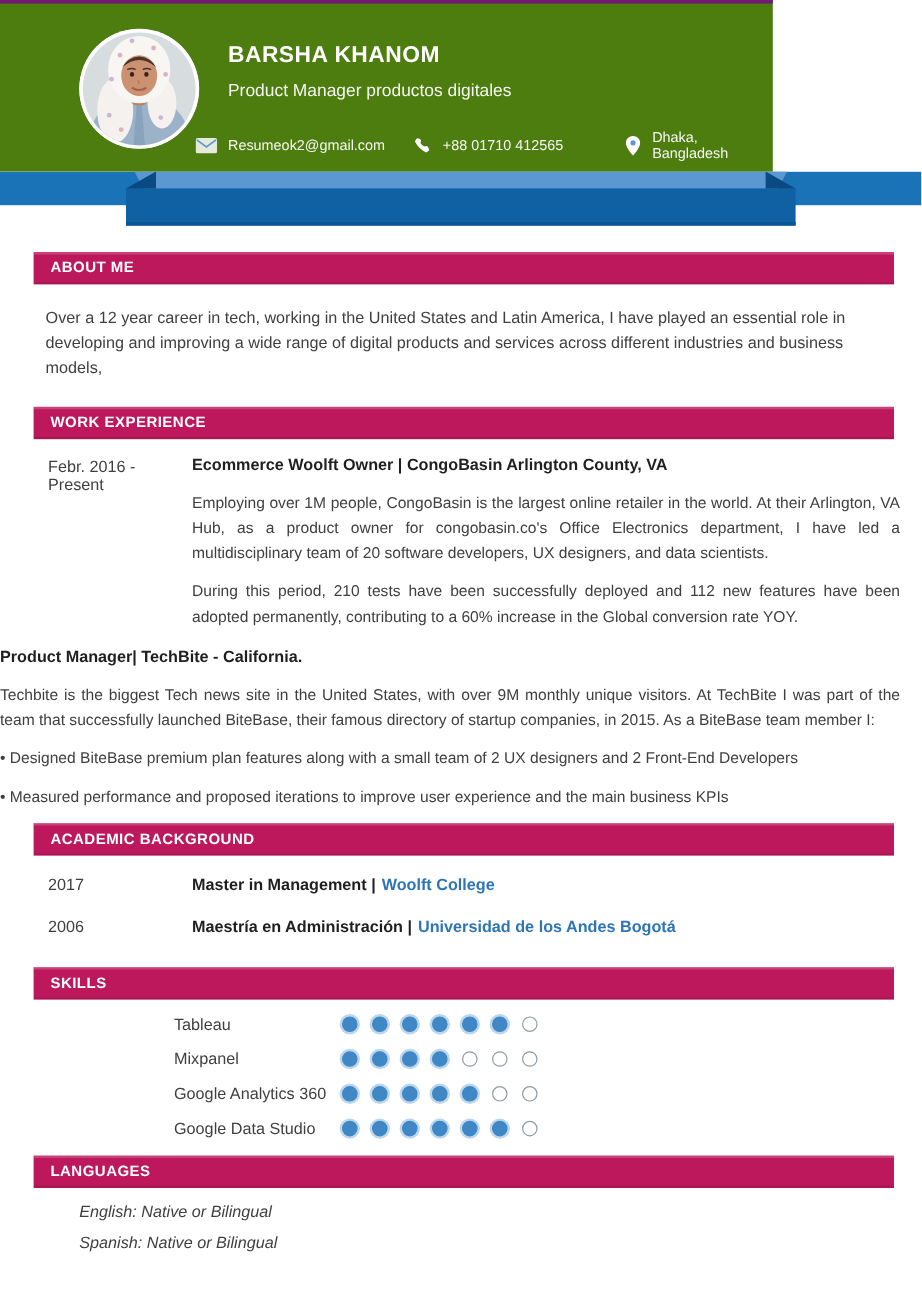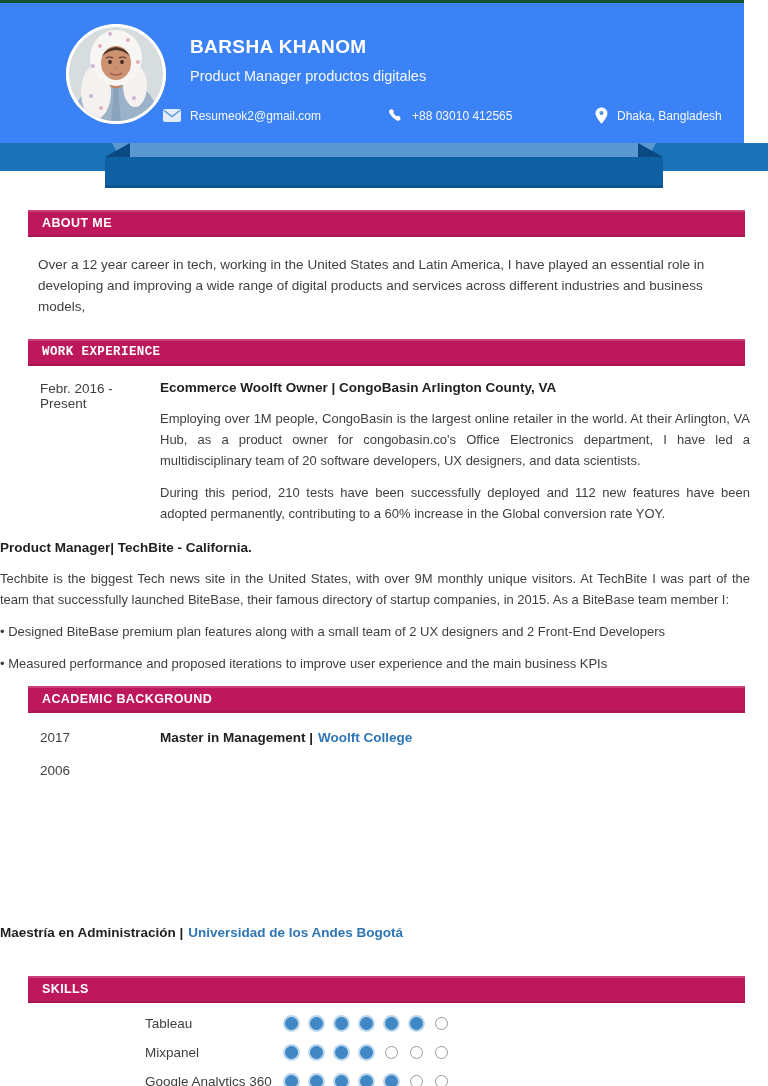--- a/index.html
+++ b/index.html
@@ -5,23 +5,23 @@
   * { margin:0; padding:0; box-sizing:border-box; }
   html,body { width:768px; }
   body {
     width:768px; height:1086px; overflow:hidden;
     background:#ffffff;
     font-family:"Liberation Sans", sans-serif;
     color:#3f3f3f;
   }
   
   .header {
-    position:relative; width:744px; height:143px;
-    background:#3b82f6;
-    border-top:3px solid #14532d;
+    position:relative; width:644px; height:143px;
+    background:#4d7c0f;
+    border-top:3px solid #701a75;
   }
   .avatar {
     position:absolute; left:66px; top:21px;
     width:100px; height:100px; border-radius:50%;
     overflow:hidden; background:#fff;
   }
   .avatar svg { display:block; }
   .header-text { position:absolute; left:190px; top:33px; }
   .name {
     color:#ffffff; font-size:19px; font-weight:bold; letter-spacing:.4px;
@@ -43,23 +43,23 @@
   .ribbon { display:block; width:768px; height:46px; }
   
   .bar {
     margin-left:28px; width:717px; height:27px;
     background:#be185d; color:#ffffff;
     font-size:12.5px; font-weight:bold; letter-spacing:.4px;
     line-height:27px; padding-left:14px;
     box-shadow: inset 0 2px 0 rgba(255,255,255,.18), inset 0 -2px 0 rgba(0,0,0,.10);
   }
   .bar-about    { margin-top:21px; }
-  .bar-work     { margin-top:22px;font-family:Liberation Mono, monospace; }
+  .bar-work     { margin-top:22px; }
   .bar-academic { margin-top:12px; }
-  .bar-skills   { margin-top:34px; }
+  .bar-skills   { margin-top:24px; }
   .bar-lang     { margin-top:14px; }
 
   .about-text {
     margin:17px 18px 0 38px;
     font-size:13.5px; line-height:21px; color:#3f3f3f;
   }
   
   .job { display:flex; }
   .job-dates {
     width:160px; flex:0 0 160px; padding-left:40px;
@@ -70,21 +70,21 @@
   .job-2 { margin-top:14px; }
   .job-dates-inner { padding-top:3px; }
   .job-heading { font-size:13.5px; font-weight:bold; color:#1f1f1f; line-height:19px; }
   .job-body p {
     margin-top:11px; font-size:13px; line-height:21px;
     text-align:justify; color:#3f3f3f;
   }
   
   .acad-row { display:flex; align-items:baseline; }
   .acad-row-1 { margin-top:15px; }
-  .acad-row-2 { margin-top:16px;flex-direction:column; }
+  .acad-row-2 { margin-top:16px; }
   .acad-year { width:160px; flex:0 0 160px; padding-left:40px; font-size:13.5px; color:#3f3f3f; }
   .acad-degree { font-size:13.5px; font-weight:bold; color:#1f1f1f; line-height:19px; }
   .acad-link { color:#2e75b6; font-weight:bold; margin-left:5px; }
   
   .skill-row { display:flex; align-items:center; margin-left:145px; margin-top:11px; height:18px; }
   .skill-label { width:140px; flex:0 0 140px; font-size:13.5px; color:#3f3f3f; }
   .skill-dots { display:flex; gap:12px; align-items:center; }
   .dot { width:13px; height:13px; border-radius:50%; display:inline-block; }
   .dot.filled { background:#3f87c5; box-shadow:0 0 0 2px #bcd6ec; border:1px solid #3f87c5; }
   .dot.empty  { background:#ffffff; border:1.6px solid #8f9ba3; }
@@ -150,21 +150,21 @@
           </svg>
       </span>
       <span class="ct">Resumeok2@gmail.com</span>
     </div>
     <div class="contact-item ci-phone">
       <span class="ci-icon">
         <svg width="15" height="15" viewBox="0 0 16 16">
             <path d="M3.9,1.4 C3.3,1.1 2.5,1.3 2.1,1.9 L1.2,3.2 C0.9,3.7 0.9,4.4 1.2,4.9 C3.2,8.6 6.1,11.5 9.8,13.5 C10.3,13.8 11,13.8 11.5,13.5 L12.8,12.6 C13.4,12.2 13.6,11.4 13.3,10.8 L12.3,8.9 C12,8.3 11.3,8 10.7,8.2 L9,8.7 C7.7,7.8 6.6,6.7 5.7,5.4 L6.2,3.7 C6.4,3.1 6.1,2.4 5.5,2.1 Z" fill="#ffffff"></path>
           </svg>
       </span>
-      <span class="ct">+88 03010 412565</span>
+      <span class="ct">+88 01710 412565</span>
     </div>
     <div class="contact-item ci-loc">
       <span class="ci-icon">
         <svg width="13" height="17" viewBox="0 0 16 20">
             <path d="M8,0 C3.9,0 0.7,3.2 0.7,7.2 C0.7,12.6 8,20 8,20 C8,20 15.3,12.6 15.3,7.2 C15.3,3.2 12.1,0 8,0 Z" fill="#ffffff"></path>
             <circle cx="8" cy="7" r="2.6" fill="#5b97d0"></circle>
           </svg>
       </span>
       <span class="ct">Dhaka, Bangladesh</span>
     </div>

